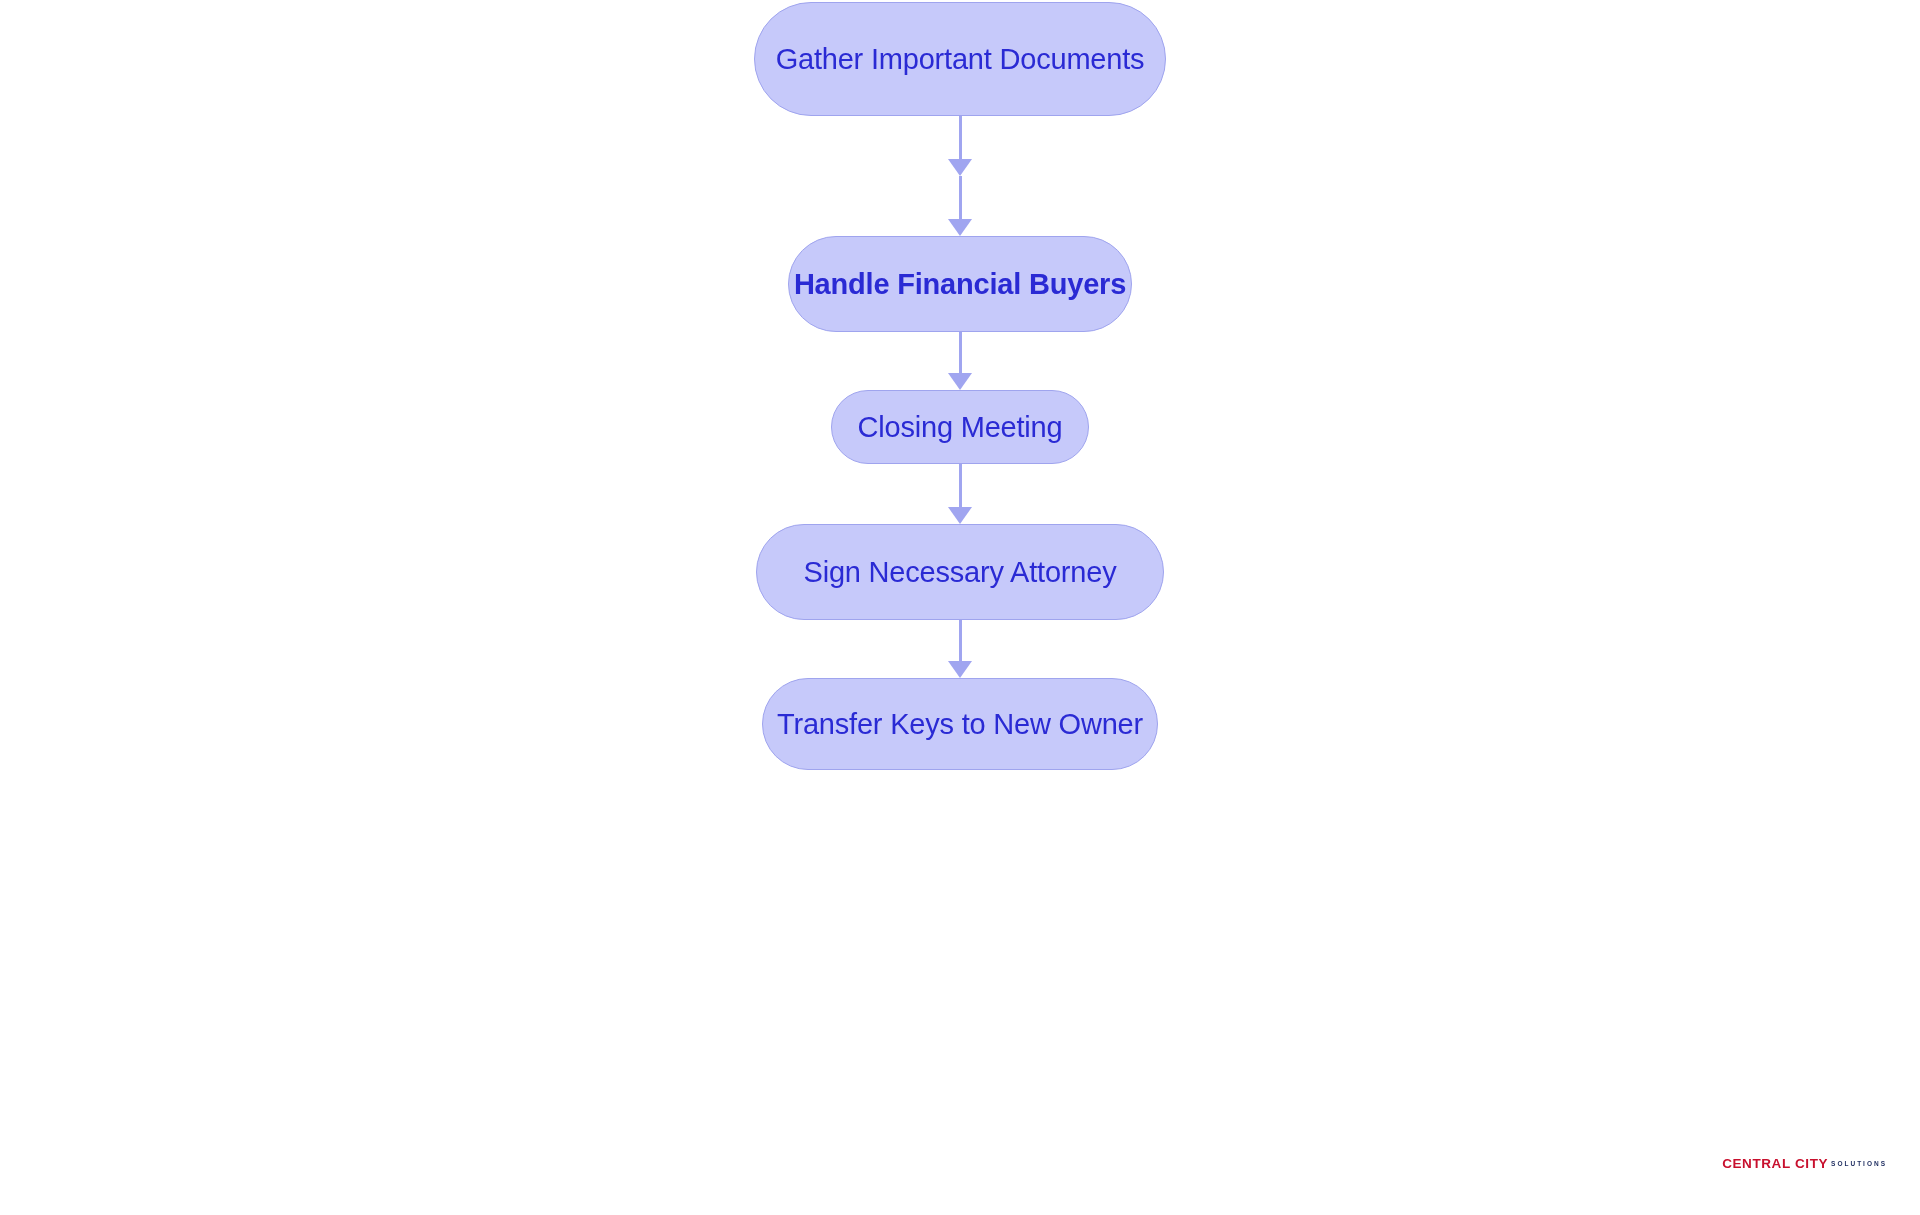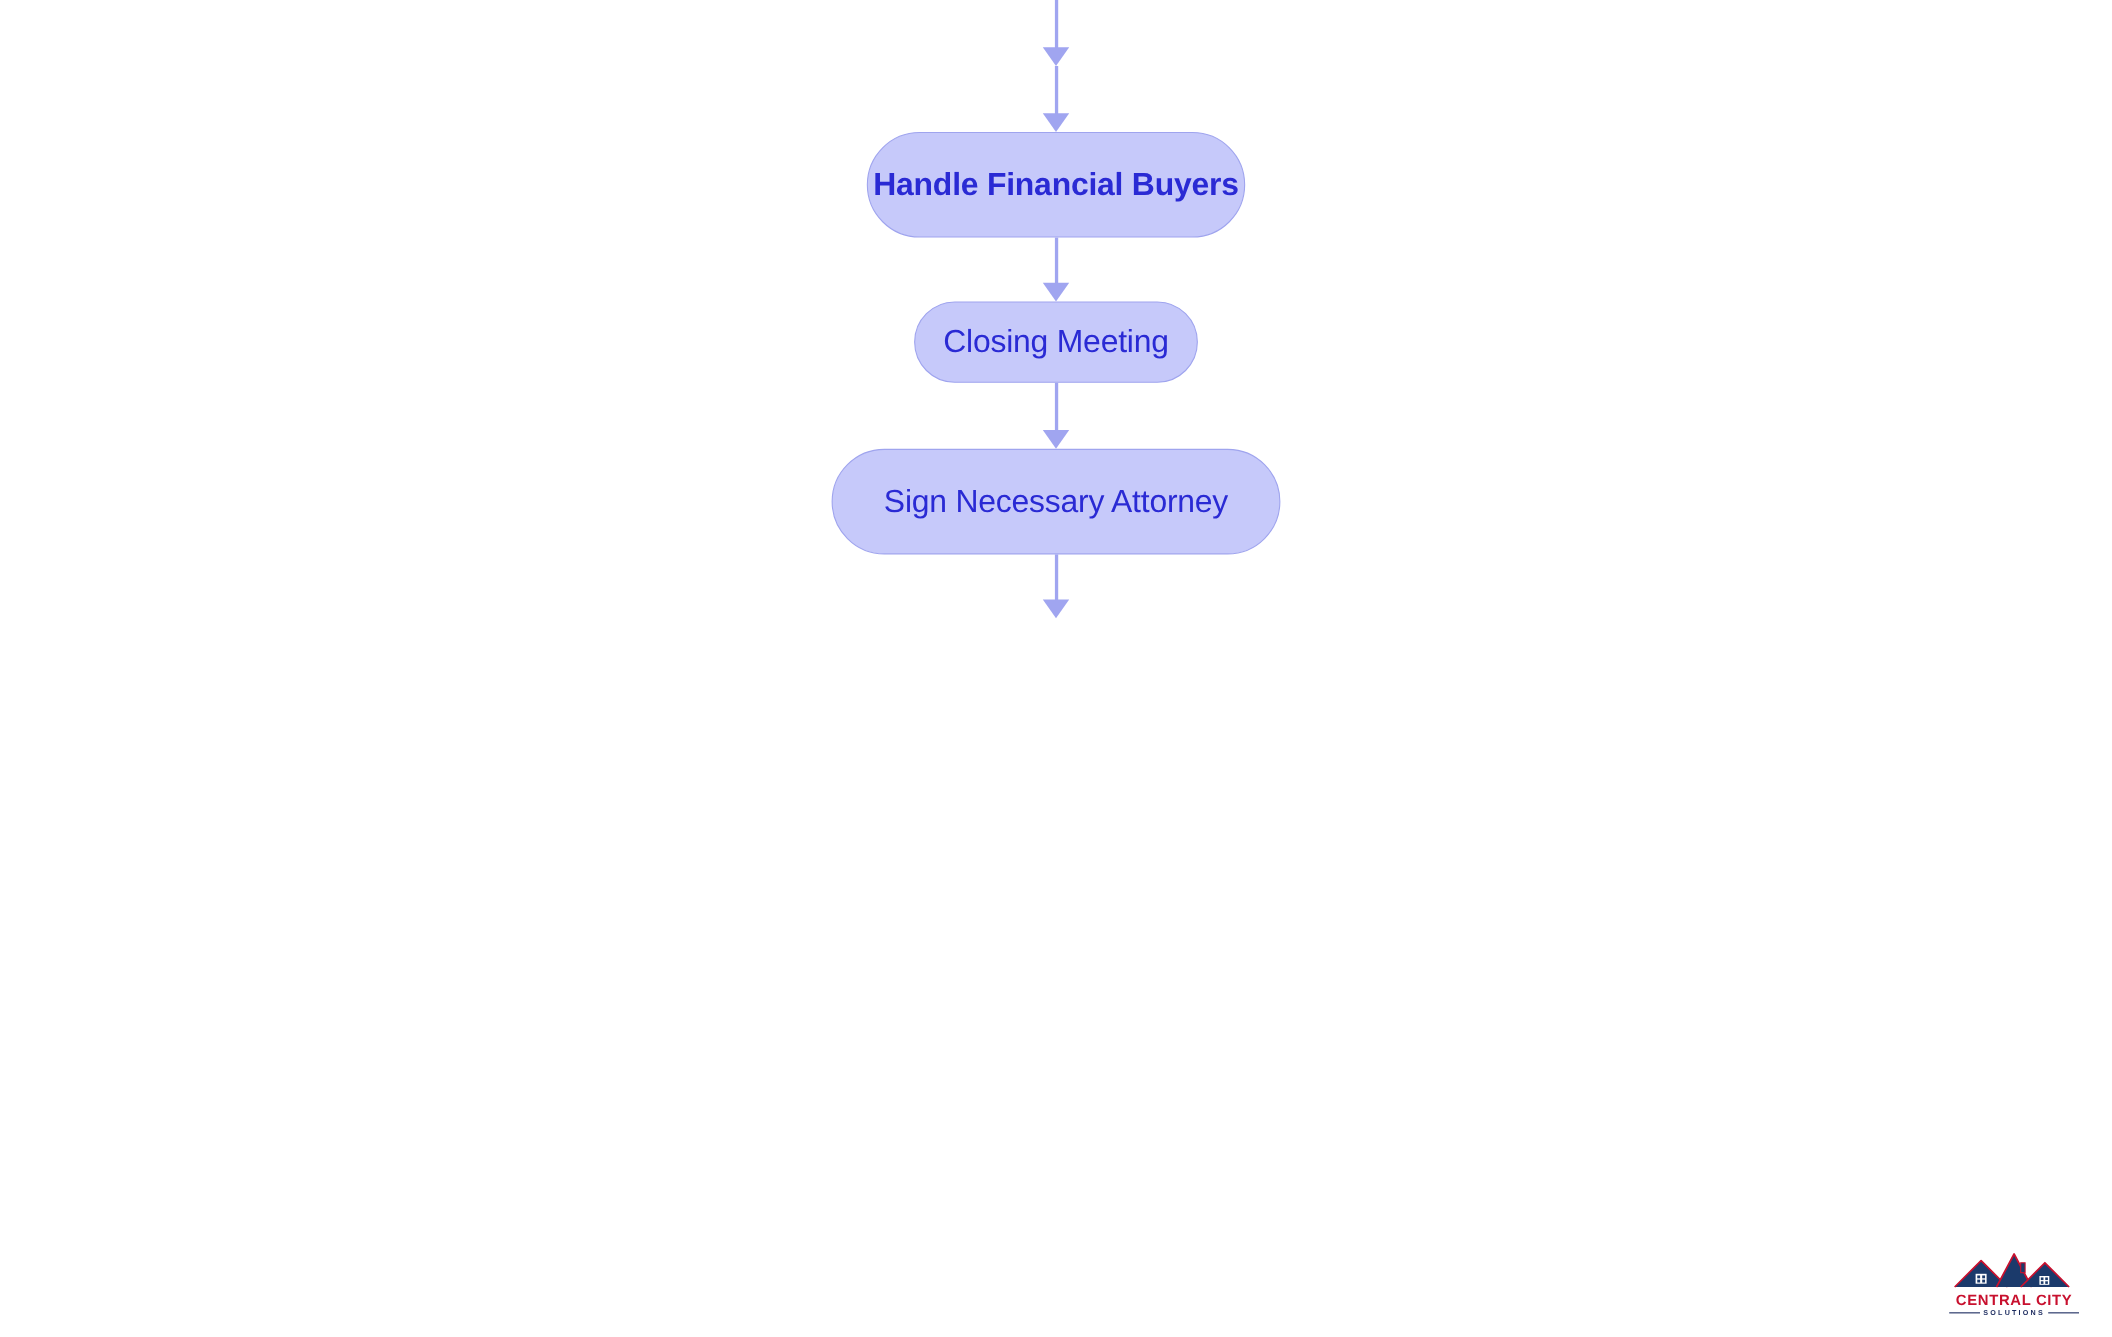--- a/index.html
+++ b/index.html
@@ -91,21 +91,20 @@
   .c5 { height: 58px; }
 
   
   .logo {
     position: absolute;
     right: 30px;
     bottom: 18px;
     width: 118px;
     height: 68px;
     display: flex;
-    flex-direction: column;
     align-items: center;
     justify-content: flex-end;
   }
 
   .logo-mark {
     width: 112px;
     height: 36px;
     display: block;
   }
 
@@ -143,20 +142,23 @@
     white-space: nowrap;
   }
 </style>
 </head>
 <body>
 
 <div id="canvas">
 
   <div class="flow">
 
+    <div class="node n1">
+      <span class="node-label">Gather Important Documents</span>
+    </div>
 
     <div class="connector c1">
       <div class="shaft"></div>
       <div class="head"></div>
     </div>
 
 
     <div class="connector c2">
       <div class="shaft"></div>
       <div class="head"></div>
@@ -182,20 +184,23 @@
 
     <div class="node n5">
       <span class="node-label">Sign Necessary Attorney</span>
     </div>
 
     <div class="connector c5">
       <div class="shaft"></div>
       <div class="head"></div>
     </div>
 
+    <div class="node n6">
+      <span class="node-label">Transfer Keys to New Owner</span>
+    </div>
 
   </div>
 
   <div class="logo">
 
     <svg class="logo-mark" viewBox="0 0 112 36">
 
       <path d="M2 32 L26 8 L50 32 Z" fill="#1b3a6b"></path>
       <path d="M2 32 L26 8 L50 32" fill="none" stroke="#c8102e" stroke-width="1.6" stroke-linejoin="round"></path>
 

